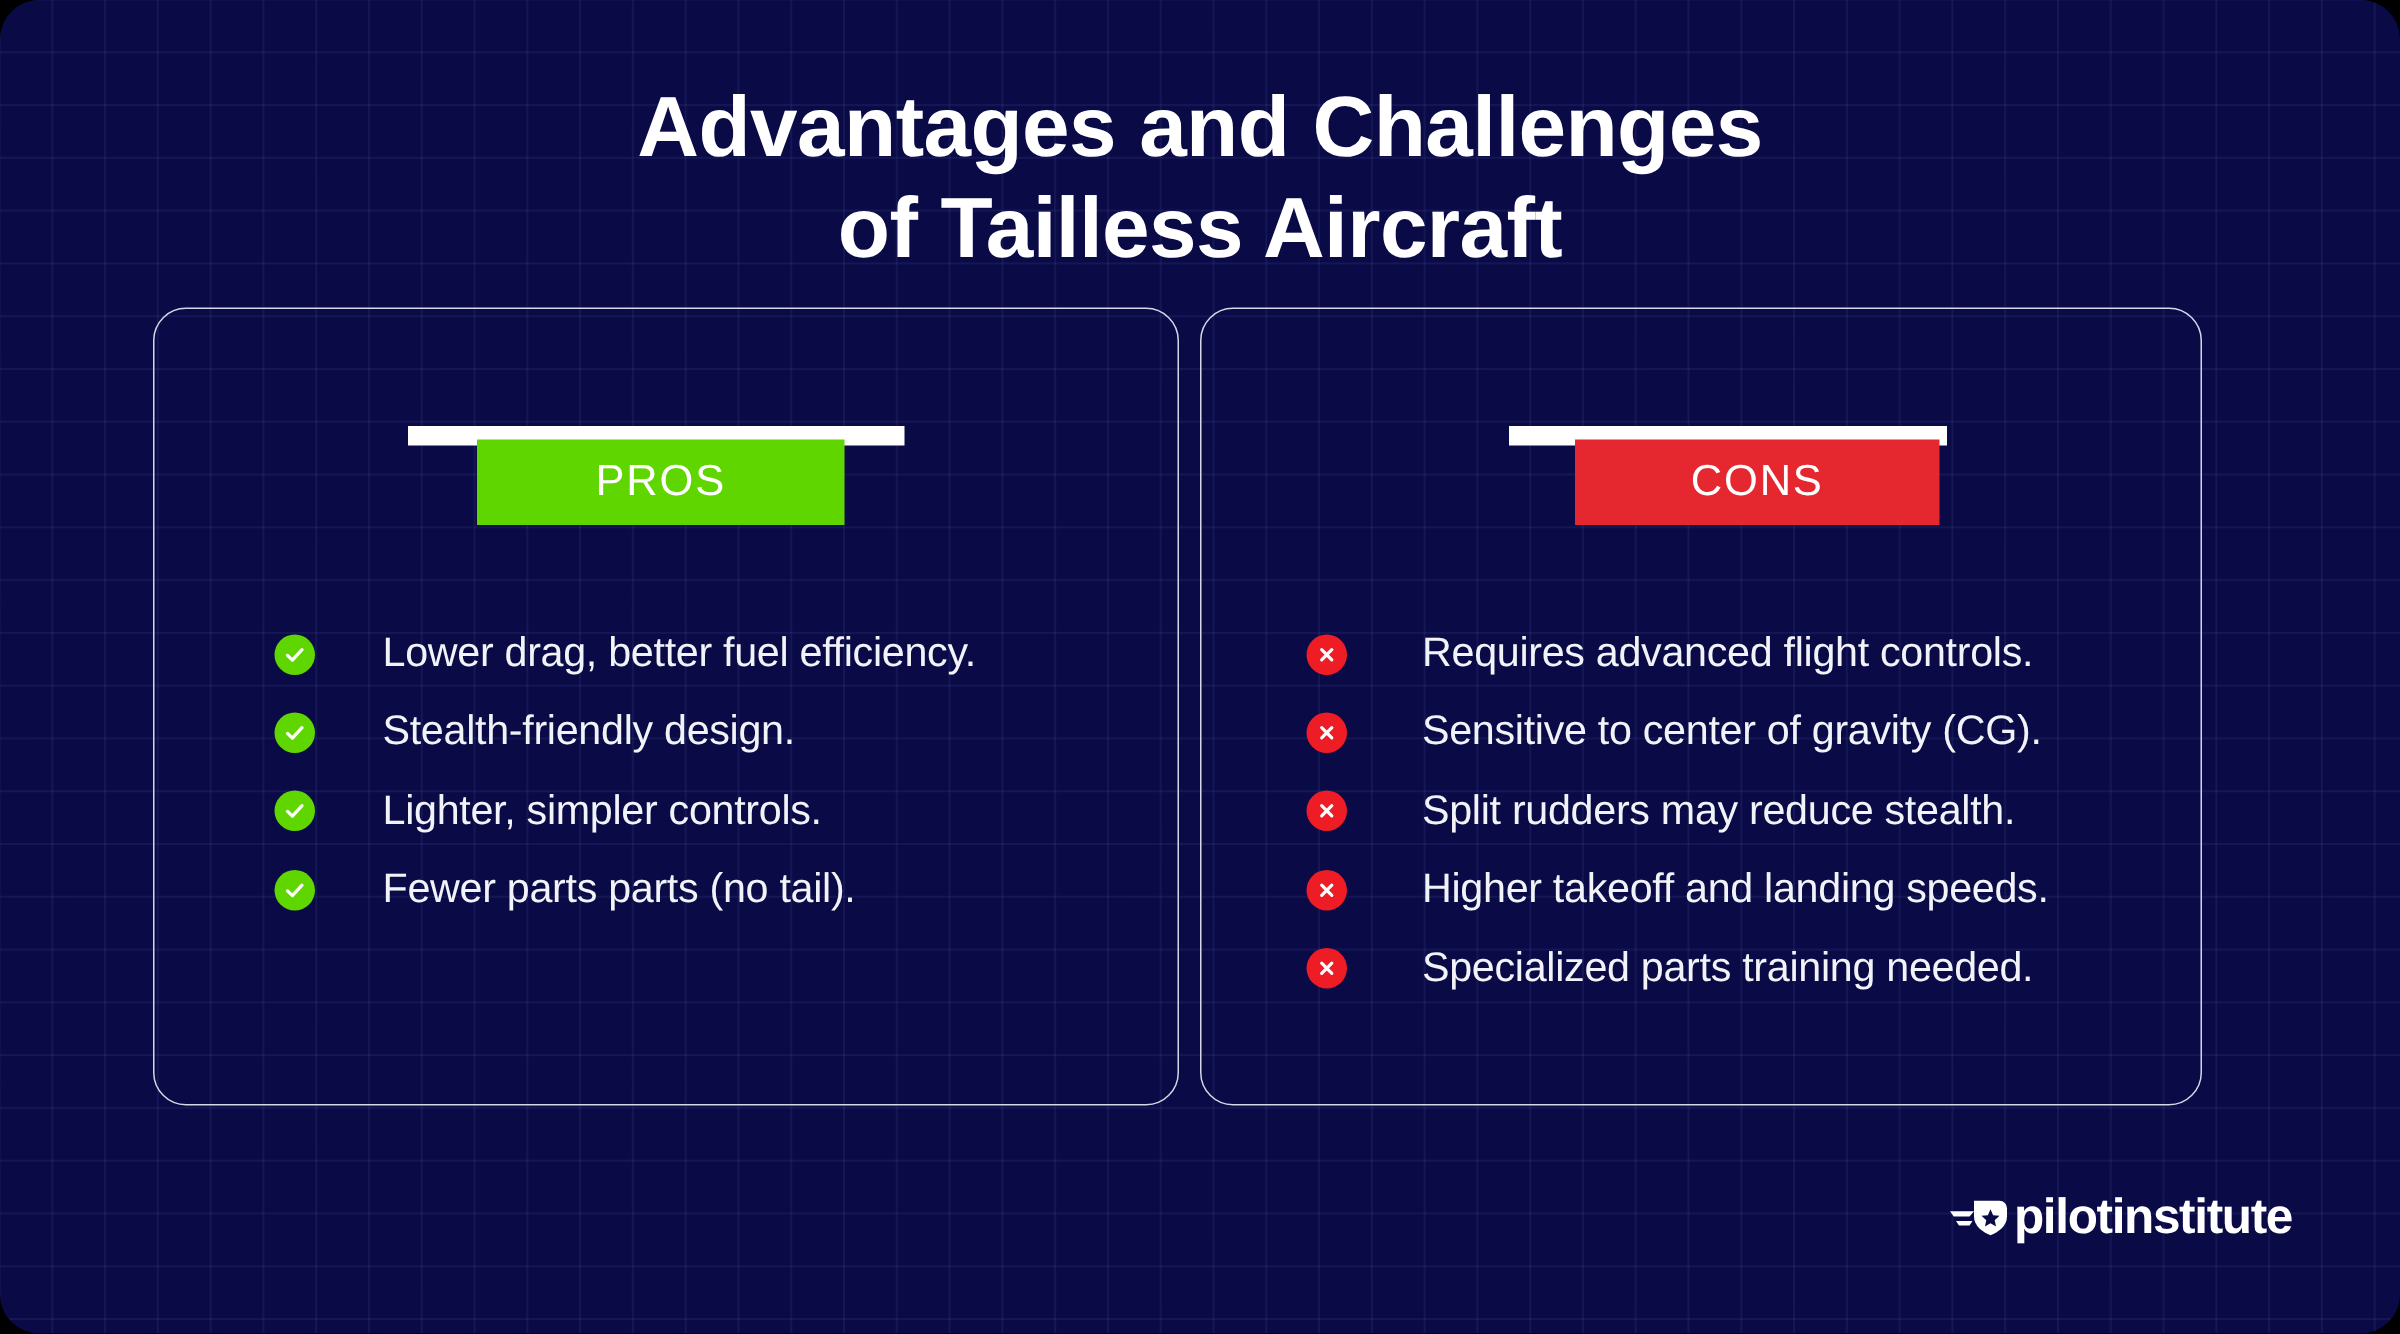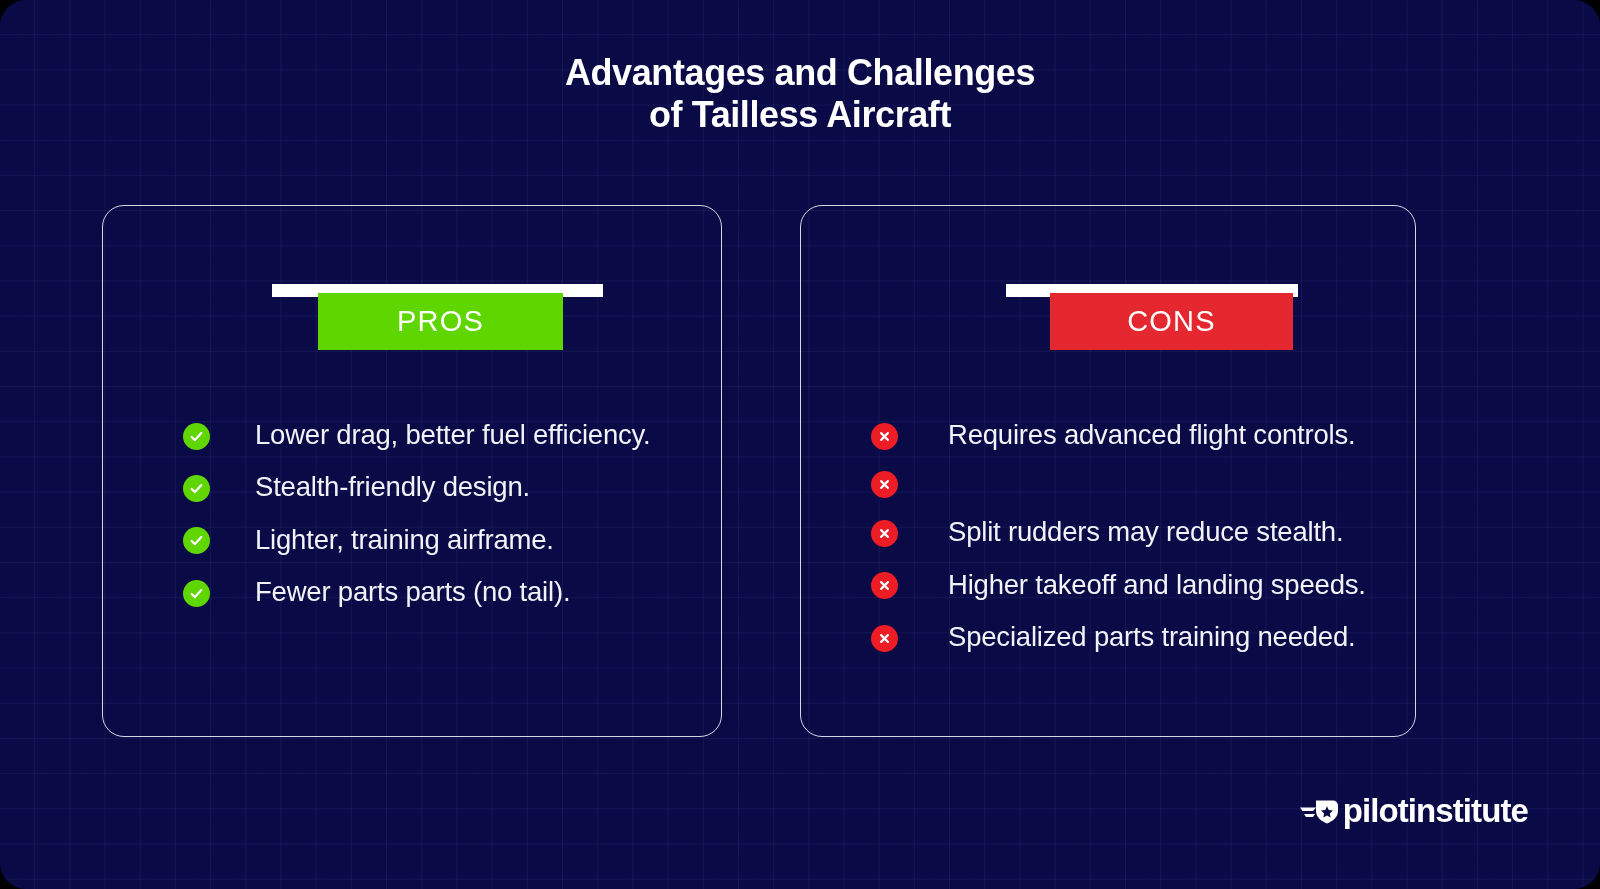--- a/index.html
+++ b/index.html
@@ -31,37 +31,37 @@
     background-position:-1px -1px;
     pointer-events:none;
   }
 
   
   #page-title {
     position:absolute;
     top:52px; left:0; right:0;
     text-align:center;
     color:#FFFFFF;
-    font-size:36px;
+    font-size:57px;
     font-weight:bold;
     line-height:1.18;
     letter-spacing:-0.4px;
     white-space:pre-line;
   }
 
   
   .card {
     position:absolute;
     top:205px;
     height:532px;
     border:1.6px solid #D5D8E4;
     border-radius:22px;
   }
-  #card-pros { left:102px;  width:620px; }
-  #card-cons { left:800px;  width:616px; }
+  #card-pros { left:102px;  width:684px; }
+  #card-cons { left:800px;  width:668px; }
 
   
   .badge-wrap {
     position:absolute;
     top:78px;
     width:100%;
     height:92px;
   }
   .badge-rule {
     position:absolute;
@@ -181,21 +181,21 @@
         </span>
         <span class="item-text">Stealth-friendly design.</span>
       </li>
 
       <li class="list-item">
         <span class="bullet-icon check">
           <svg width="17" height="17" viewBox="0 0 24 24" aria-hidden="true">
             <path d="M5.2 12.6 L9.8 17.1 L18.8 7.2" fill="none" stroke="#FFFFFF" stroke-width="3.1" stroke-linecap="round" stroke-linejoin="round"></path>
           </svg>
         </span>
-        <span class="item-text">Lighter, training airframe.</span>
+        <span class="item-text">Lighter, simpler controls.</span>
       </li>
 
       <li class="list-item">
         <span class="bullet-icon check">
           <svg width="17" height="17" viewBox="0 0 24 24" aria-hidden="true">
             <path d="M5.2 12.6 L9.8 17.1 L18.8 7.2" fill="none" stroke="#FFFFFF" stroke-width="3.1" stroke-linecap="round" stroke-linejoin="round"></path>
           </svg>
         </span>
         <span class="item-text">Fewer parts parts (no tail).</span>
       </li>
@@ -220,20 +220,21 @@
         </span>
         <span class="item-text">Requires advanced flight controls.</span>
       </li>
 
       <li class="list-item">
         <span class="bullet-icon cross">
           <svg width="15" height="15" viewBox="0 0 24 24" aria-hidden="true">
             <path d="M6.6 6.6 L17.4 17.4 M17.4 6.6 L6.6 17.4" fill="none" stroke="#FFFFFF" stroke-width="3.4" stroke-linecap="round"></path>
           </svg>
         </span>
+        <span class="item-text">Sensitive to center of gravity (CG).</span>
       </li>
 
       <li class="list-item">
         <span class="bullet-icon cross">
           <svg width="15" height="15" viewBox="0 0 24 24" aria-hidden="true">
             <path d="M6.6 6.6 L17.4 17.4 M17.4 6.6 L6.6 17.4" fill="none" stroke="#FFFFFF" stroke-width="3.4" stroke-linecap="round"></path>
           </svg>
         </span>
         <span class="item-text">Split rudders may reduce stealth.</span>
       </li>

